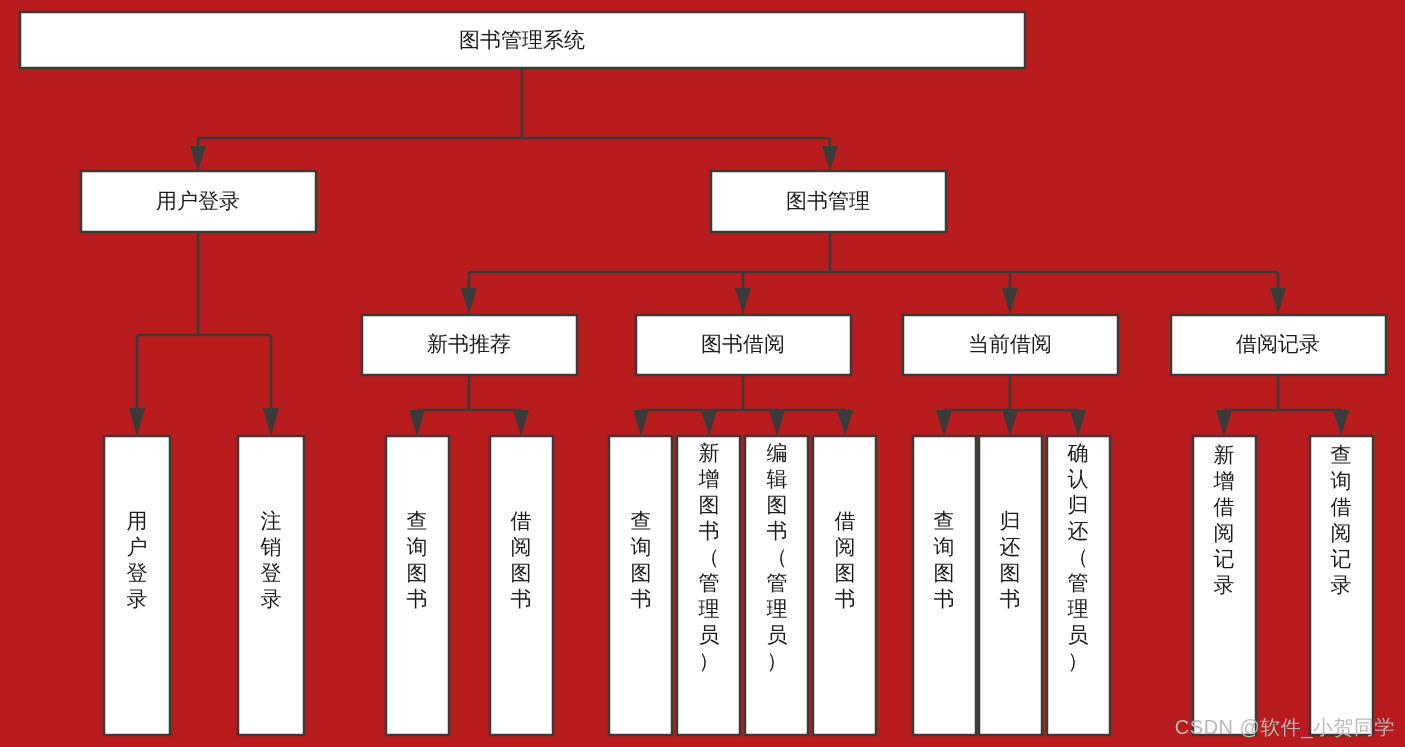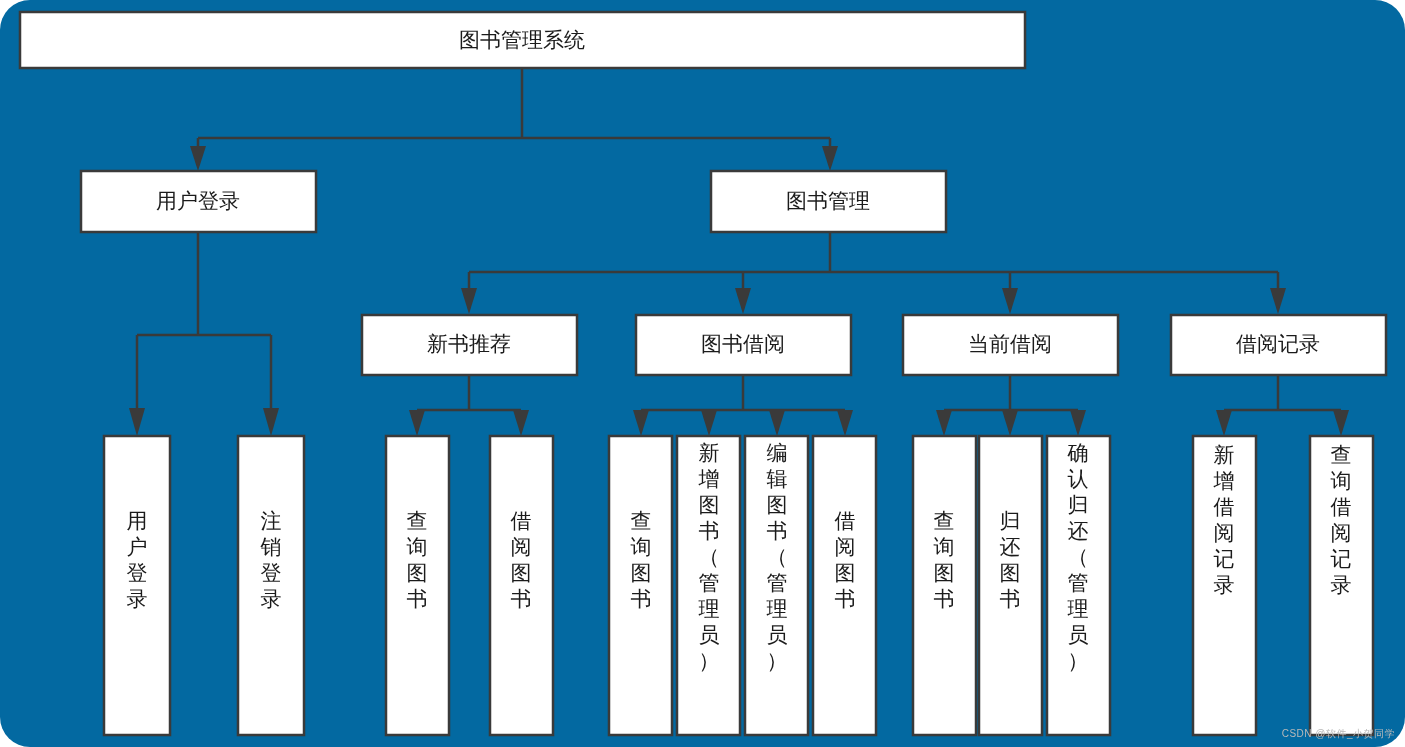--- a/index.html
+++ b/index.html
@@ -51,31 +51,31 @@
     fill: #1b1b1b;
     font-family: "Liberation Sans", "DejaVu Sans", sans-serif;
     font-size: 21px;
     text-anchor: middle;
   }
   .watermark-text {
     position: absolute;
     right: 10px;
     bottom: 6px;
     color: #b9b9b9;
-    font-size: 10px;
+    font-size: 20px;
     font-family: "Liberation Sans", "DejaVu Sans", sans-serif;
     letter-spacing: 0.5px;
     white-space: nowrap;
     user-select: none;
   }
 </style>
 </head>
 <body>
 
-<div id="diagram-root" style="background: #0369a1; border-radius: 30px;">
+<div id="diagram-root" style="background: #b91c1c;">
 
   <svg class="diagram-canvas" viewBox="0 0 1405 747" xmlns="http://www.w3.org/2000/svg">
 
     <g>
       <path class="connector" d="M 522 68 L 522 138" stroke="#3a3a3a"></path>
       <path class="connector" d="M 198 138 L 830 138" stroke="#3a3a3a"></path>
       <path class="connector" d="M 198 138 L 198 154" stroke="#3a3a3a"></path>
       <polygon class="arrow-head" points="198,171 190,146 206,146" fill="#3a3a3a"></polygon>
       <path class="connector" d="M 830 138 L 830 154" stroke="#3a3a3a"></path>
       <polygon class="arrow-head" points="830,171 822,146 838,146" fill="#3a3a3a"></polygon>

